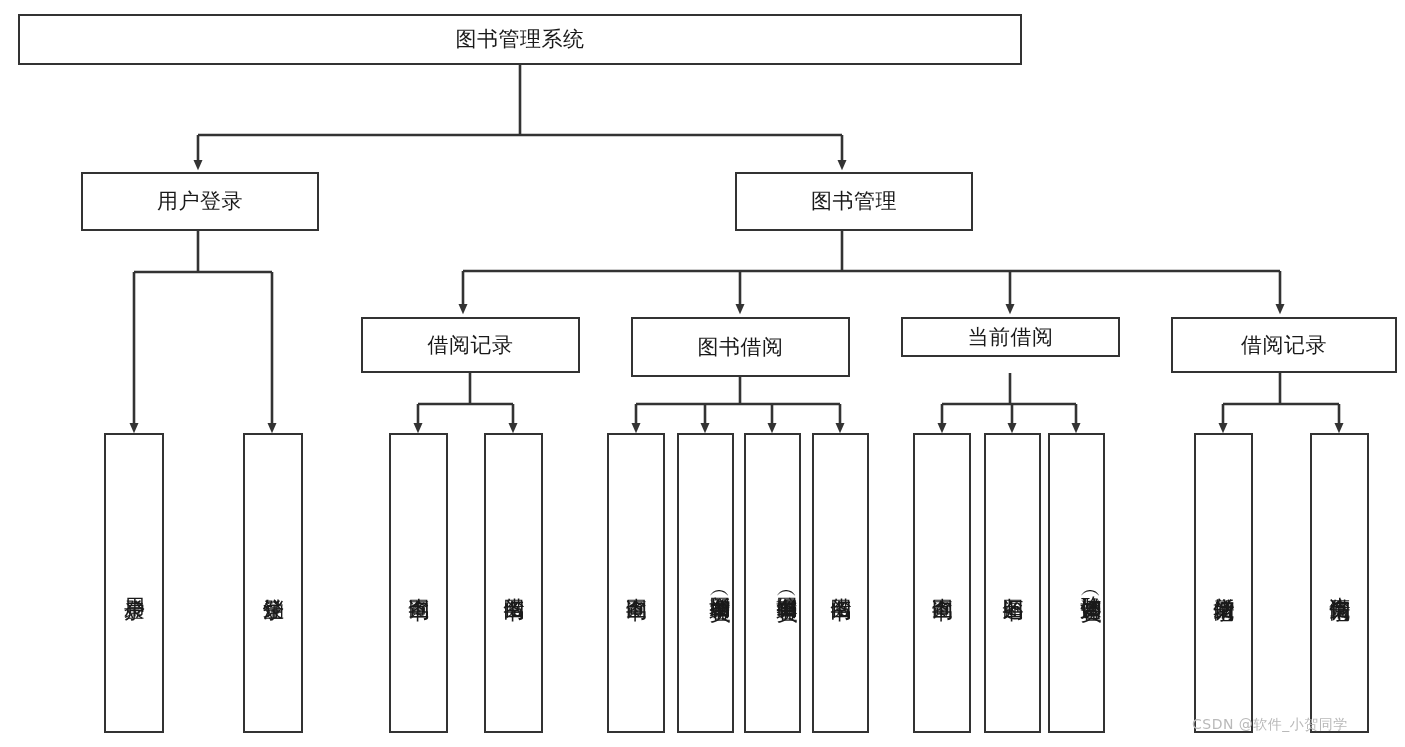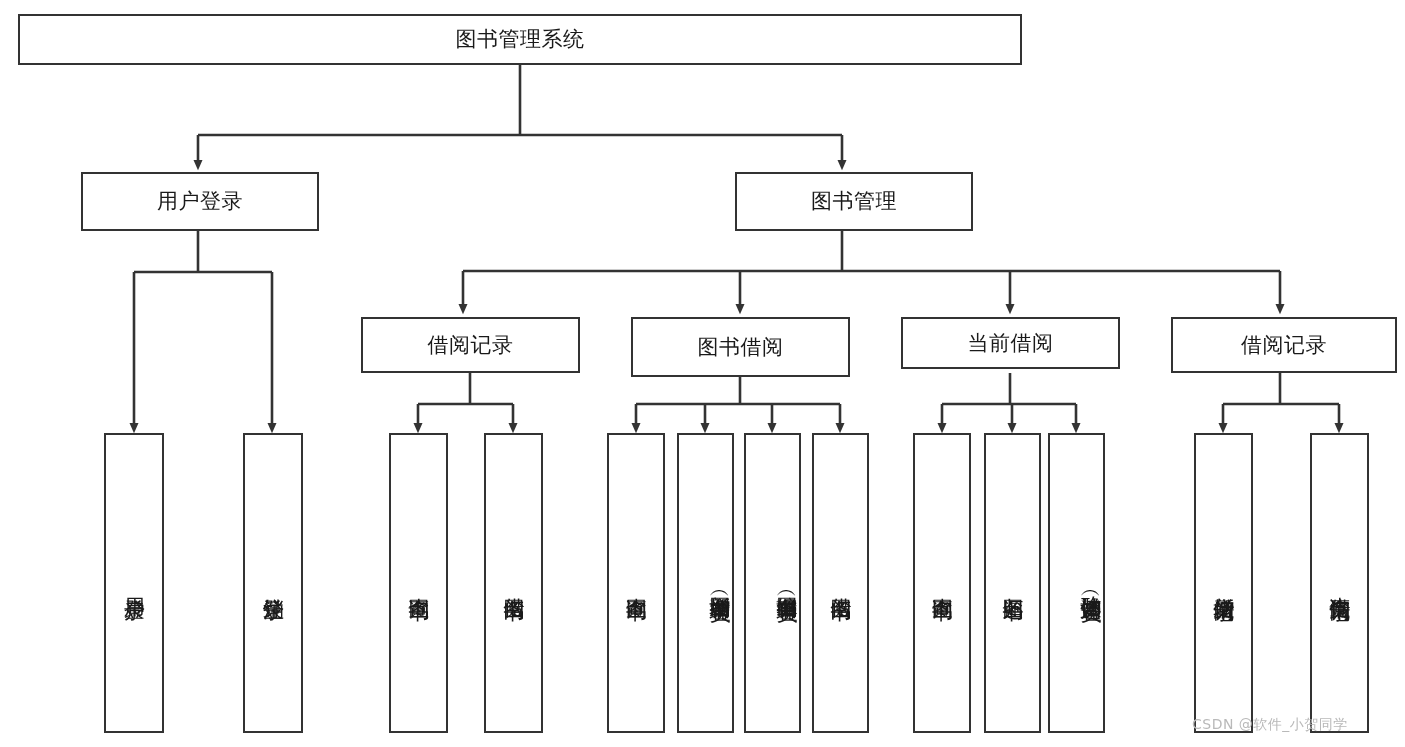--- a/index.html
+++ b/index.html
@@ -130,21 +130,21 @@
   <div class="node h" style="left:712px; top:172px; width:238px; height:59px;margin-left:23px;">
     <span>图书管理</span>
   </div>
 
   <div class="node h" style="left:361px; top:317px; width:219px; height:56px;">
     <span>借阅记录</span>
   </div>
   <div class="node h" style="left:631px; top:317px; width:219px; height:60px;">
     <span>图书借阅</span>
   </div>
-  <div class="node h" style="left:901px; top:317px; width:219px; height:52px;">
+  <div class="node h" style="left:901px; top:317px; width:219px; height:40px;">
     <span>当前借阅</span>
   </div>
   <div class="node h" style="left:1171px; top:317px; width:226px; height:56px;">
     <span>借阅记录</span>
   </div>
 
   <div class="node v" style="left:104px; top:433px; width:60px; height:300px;">
     <span class="vlabel">用户登录</span>
   </div>
   <div class="node v" style="left:243px; top:433px; width:60px; height:300px;">

